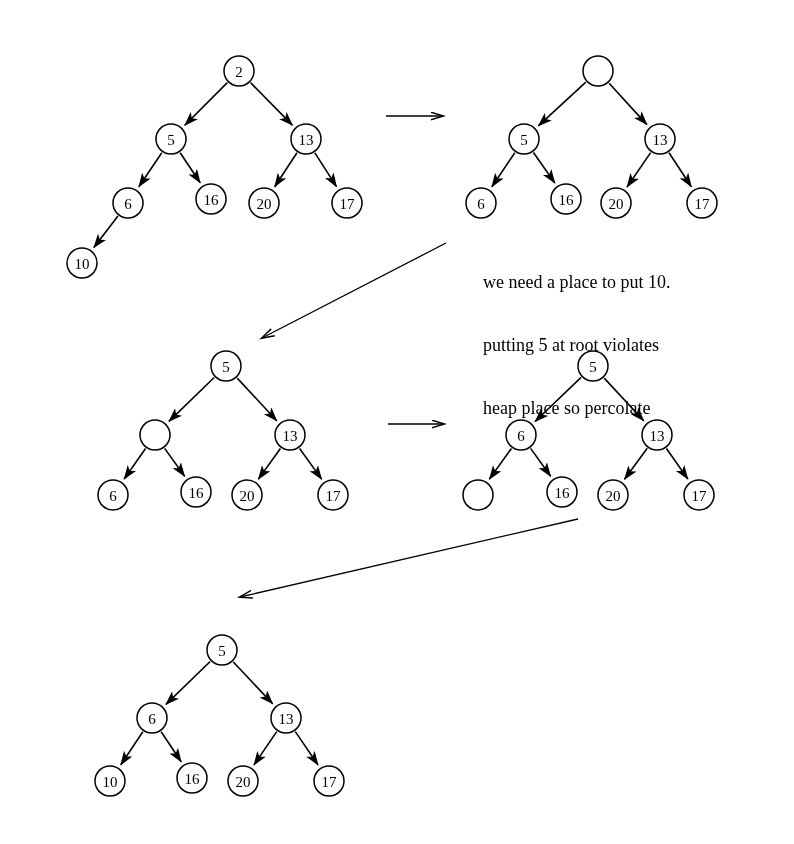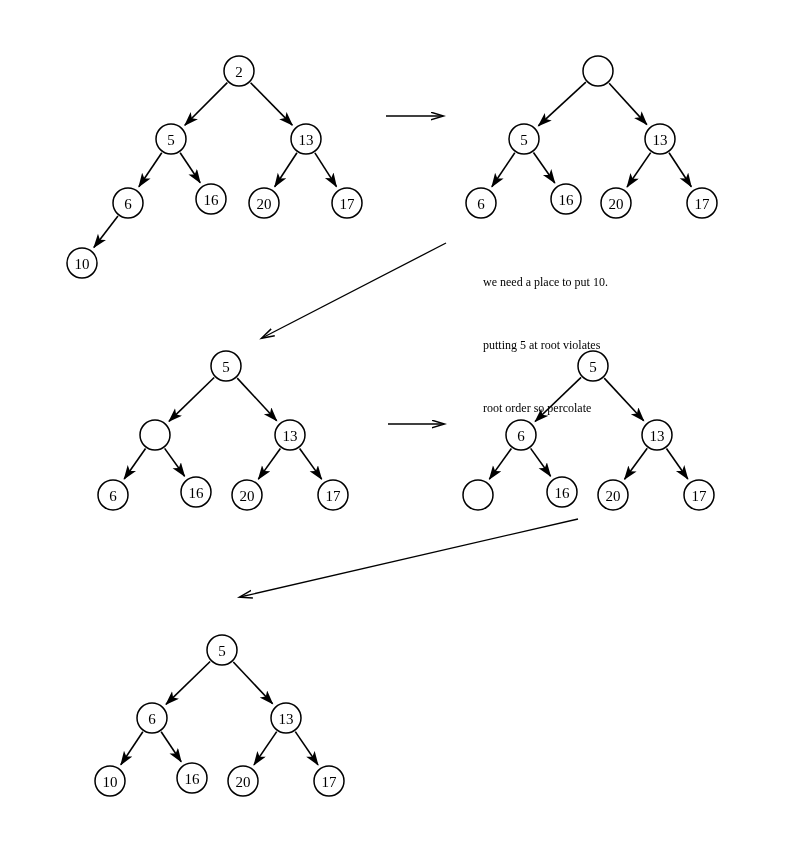--- a/index.html
+++ b/index.html
@@ -28,21 +28,21 @@
     font-size: 15px;
     color: #000;
     text-align: center;
     transform: translate(-50%, -50%);
     pointer-events: none;
     white-space: nowrap;
   }
   .caption {
     position: absolute;
     font-family: "Liberation Serif", serif;
-    font-size: 12px;
+    font-size: 18px;
     line-height: 21px;
     color: #000;
     white-space: pre;
   }
 </style>
 </head>
 <body>
 
 <svg id="canvas" viewBox="0 0 794 844" xmlns="http://www.w3.org/2000/svg">
   <defs>
@@ -164,14 +164,14 @@
     <div class="node-label" style="left: 286px; top: 718.5px;">13</div>
     <div class="node-label" style="left: 110px; top: 781.5px;">10</div>
     <div class="node-label" style="left: 192px; top: 778.5px;">16</div>
     <div class="node-label" style="left: 243px; top: 781.5px;">20</div>
     <div class="node-label" style="left: 329px; top: 781.5px;">17</div>
   </div>
 
 <div class="caption" style="left: 483px; top: 230px;">
   <div>we need a place to put 10.</div>
   <div>putting 5 at root violates</div>
-  <div>root order so percolate</div>
+  <div>heap place so percolate</div>
 </div>
 
 </body></html>

